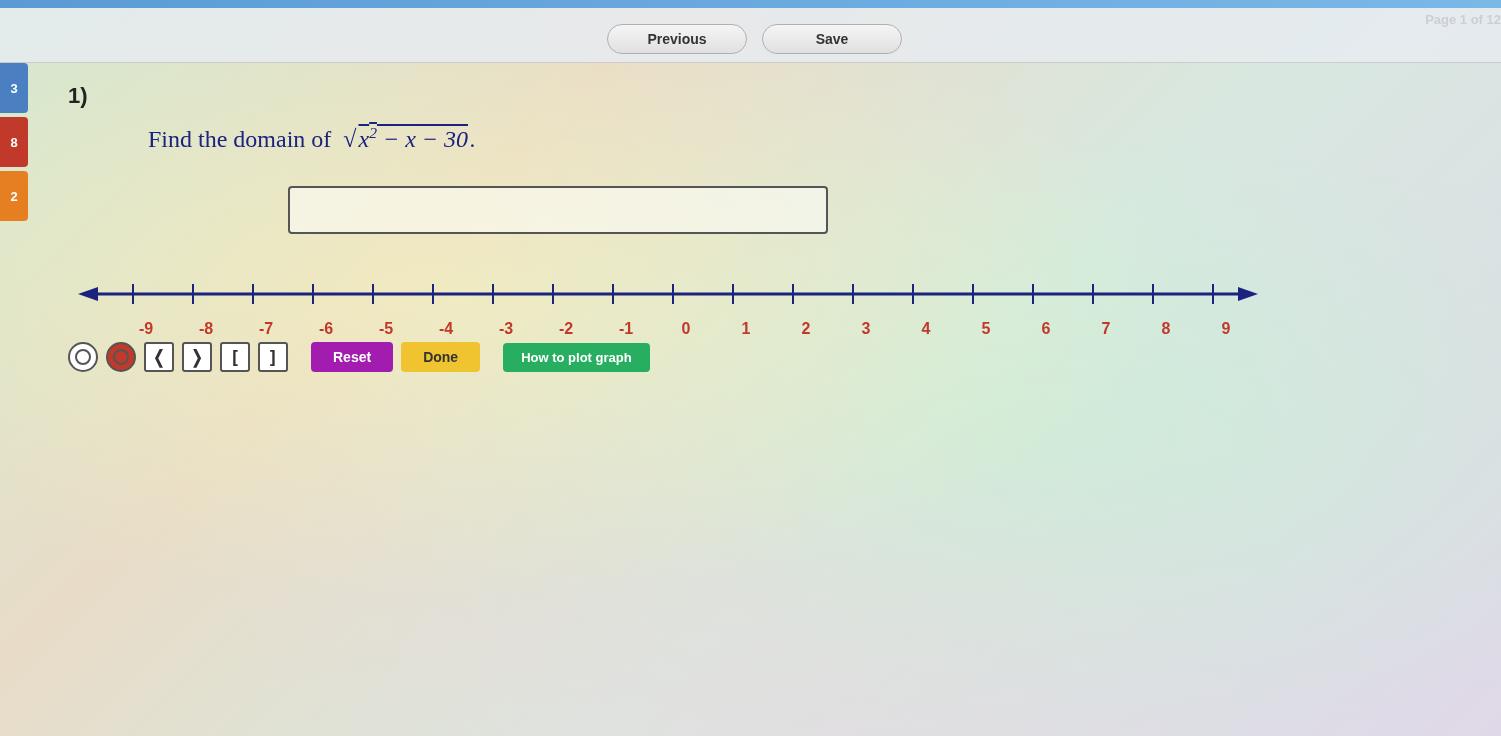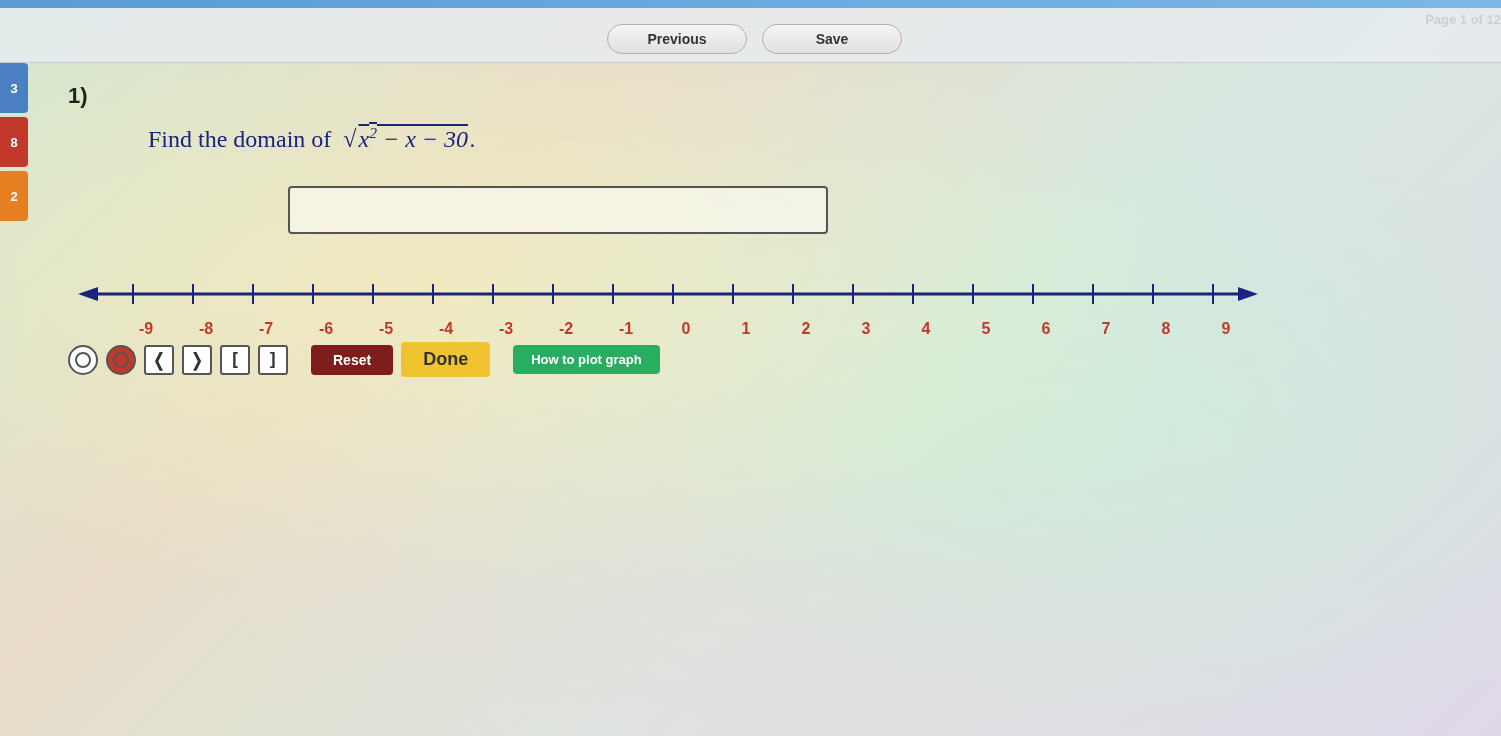--- a/index.html
+++ b/index.html
@@ -232,38 +232,38 @@
       border-radius: 3px;
       background: white;
       cursor: pointer;
       display: flex; align-items: center; justify-content: center;
       font-size: 16px;
       font-weight: bold;
       color: #333;
     }
 
     .action-btn-reset {
-      background: #7f1d1d;
+      background: #a21caf;
       color: white;
       border: none;
       padding: 7px 22px;
       border-radius: 4px;
       font-size: 14px;
       font-weight: bold;
       cursor: pointer;
       margin-left: 15px;
     }
 
     .action-btn-done {
       background: #f0c330;
       color: #333;
       border: none;
       padding: 7px 22px;
       border-radius: 4px;
-      font-size: 18px;
+      font-size: 14px;
       font-weight: bold;
       cursor: pointer;
     }
 
     .action-btn-how {
       background: #27ae60;
       color: white;
       border: none;
       padding: 7px 18px;
       border-radius: 4px;

